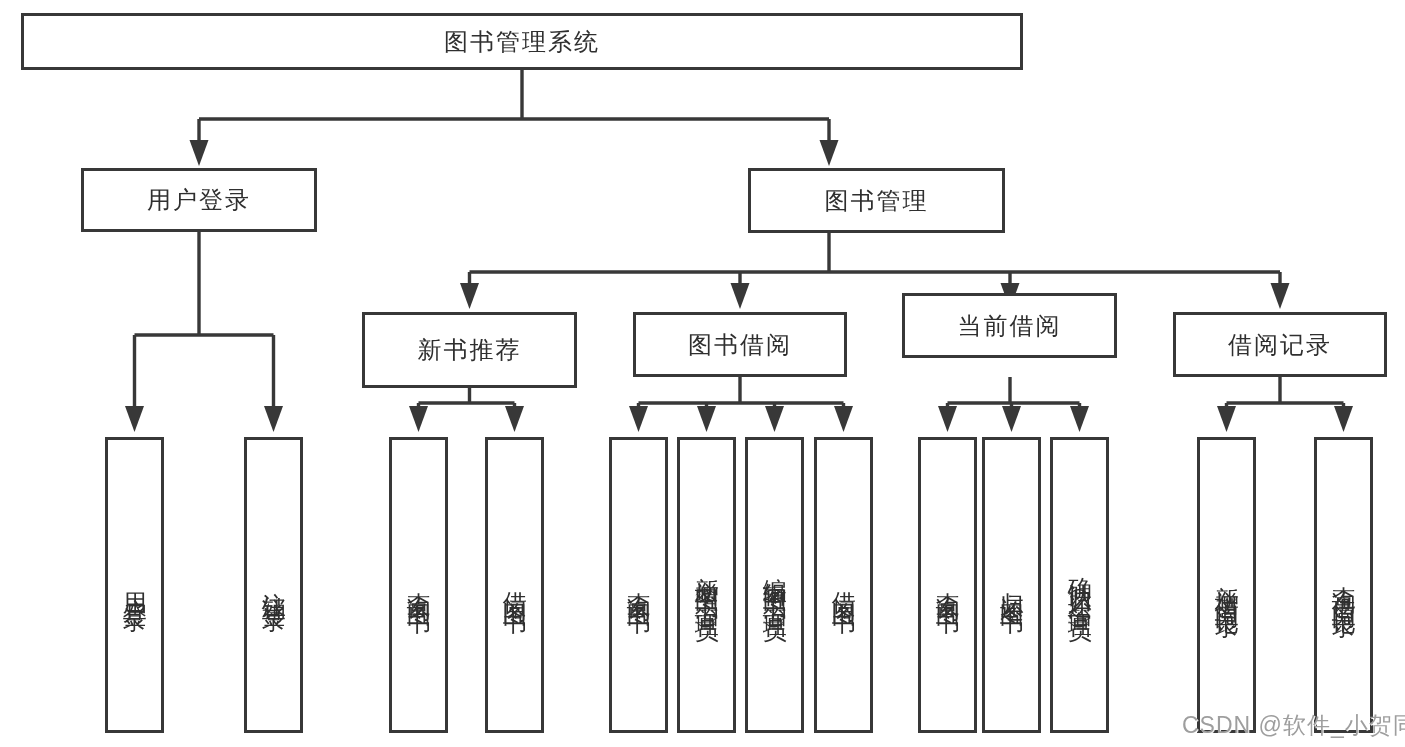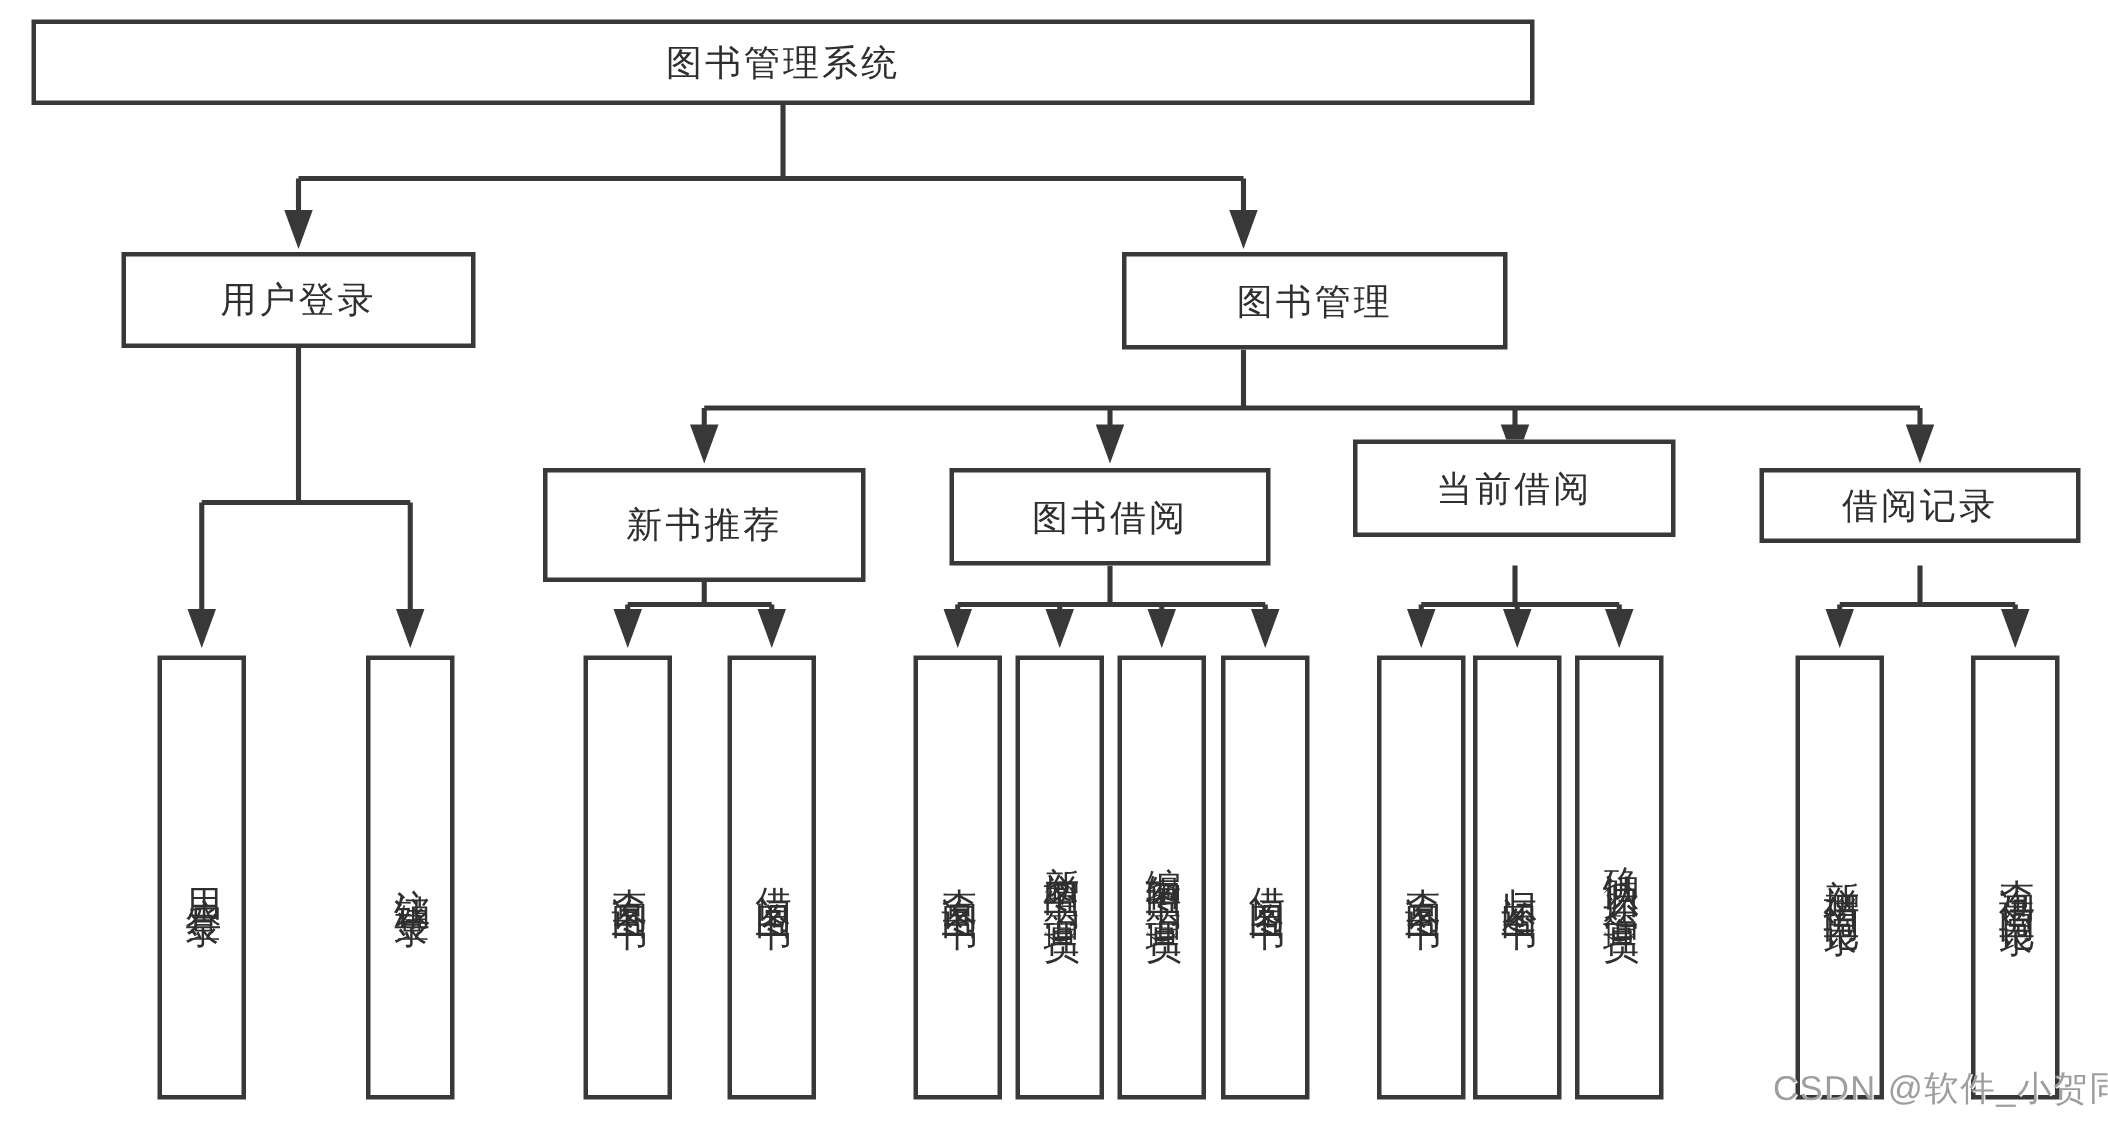--- a/index.html
+++ b/index.html
@@ -98,21 +98,21 @@
   </svg>
 
   <div class="node" style="left:21px;top:13px;width:1002px;height:57px">图书管理系统</div>
 
   <div class="node" style="left:81px;top:168px;width:236px;height:64px">用户登录</div>
   <div class="node" style="left:748px;top:168px;width:257px;height:65px">图书管理</div>
 
   <div class="node" style="left:362px;top:312px;width:215px;height:76px">新书推荐</div>
   <div class="node" style="left:633px;top:312px;width:214px;height:65px">图书借阅</div>
   <div class="node" style="left:902px;top:293px;width:215px;height:65px">当前借阅</div>
-  <div class="node" style="left:1173px;top:312px;width:214px;height:50px">借阅记录</div>
+  <div class="node" style="left:1173px;top:312px;width:214px;height:65px">借阅记录</div>
 
   <div class="leaf" style="left:105px;top:437px;width:59px;height:296px">
     <span class="vtext">用户登录</span>
   </div>
   <div class="leaf" style="left:244px;top:437px;width:59px;height:296px">
     <span class="vtext">注销登录</span>
   </div>
 
   <div class="leaf" style="left:389px;top:437px;width:59px;height:296px">
     <span class="vtext">查询图书</span>

